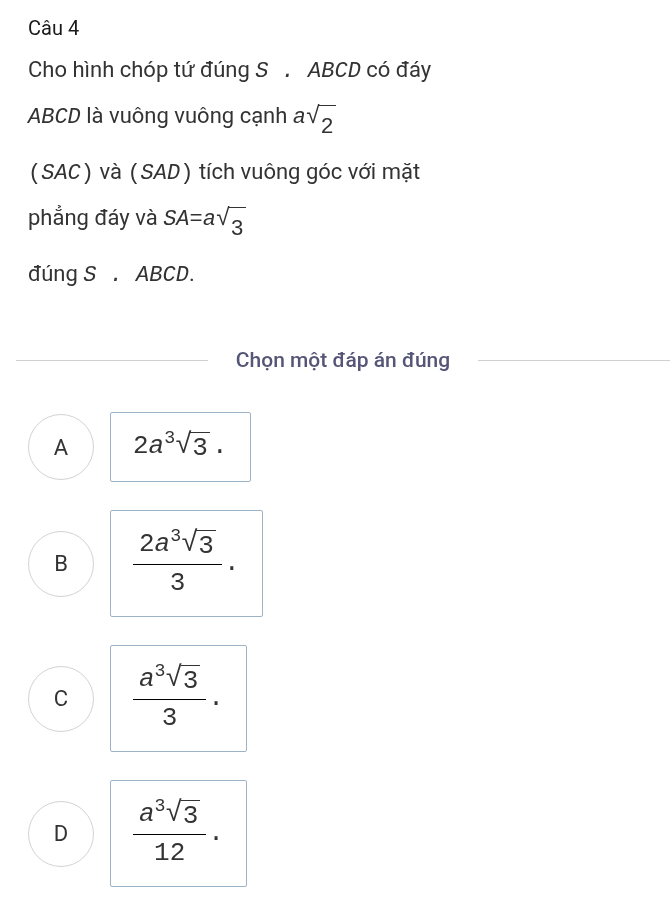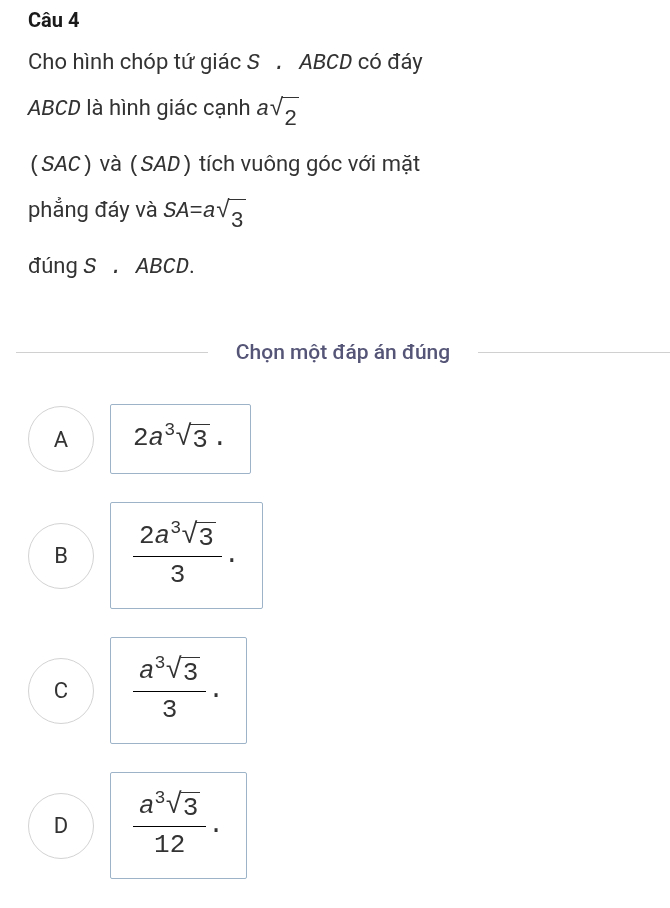--- a/index.html
+++ b/index.html
@@ -11,23 +11,23 @@
       font-family: -apple-system, BlinkMacSystemFont, 'Segoe UI', Roboto, Arial, sans-serif;
       background: #ffffff;
       width: 670px;
       color: #333;
     }
     .container {
       padding: 0;
     }
     .question-header {
       font-size: 20px;
-      font-weight: 700;
+      font-weight: 400;
       color: #1a1a1a;
-      padding: 8px 28px 8px 28px;
+      padding: 16px 28px 8px 28px;
     }
     .question-body {
       padding: 0 28px 30px 28px;
       font-size: 22px;
       line-height: 2.0;
       color: #333;
     }
     .math {
       font-family: Liberation Mono, monospace;
       font-style: italic;
@@ -129,22 +129,22 @@
       margin-left: 2px;
     }
   </style>
 </head>
 <body>
 
 <div class="container">
   <div class="question-header">Câu 4</div>
 
   <div class="question-body">
-    <span>Cho hình chóp tứ giác </span><span class="math"><span>S . ABCD</span></span><span> có đáy</span><br>
-    <span class="math"><span>ABCD</span></span><span> là hình giác cạnh </span><span class="math"><span class="it">a</span><span class="sqrt">
+    <span>Cho hình chóp tứ đúng </span><span class="math"><span>S . ABCD</span></span><span> có đáy</span><br>
+    <span class="math"><span>ABCD</span></span><span> là vuông vuông cạnh </span><span class="math"><span class="it">a</span><span class="sqrt">
           <span class="sqrt-sign">√</span>
           <span class="sqrt-arg">2</span>
         </span></span><br>
     <span class="math"><span class="upright">(</span><span class="it">SAC</span><span class="upright">)</span></span><span> và </span><span class="math"><span class="upright">(</span><span class="it">SAD</span><span class="upright">)</span></span><span> tích vuông góc với mặt</span><br>
     <span>phẳng đáy và </span><span class="math"><span class="it">SA</span><span class="upright">=</span><span class="it">a</span><span class="sqrt">
           <span class="sqrt-sign">√</span>
           <span class="sqrt-arg">3</span>
         </span></span><br>
     <span>đúng </span><span class="math"><span>S . ABCD</span></span><span>.</span>
   </div>

